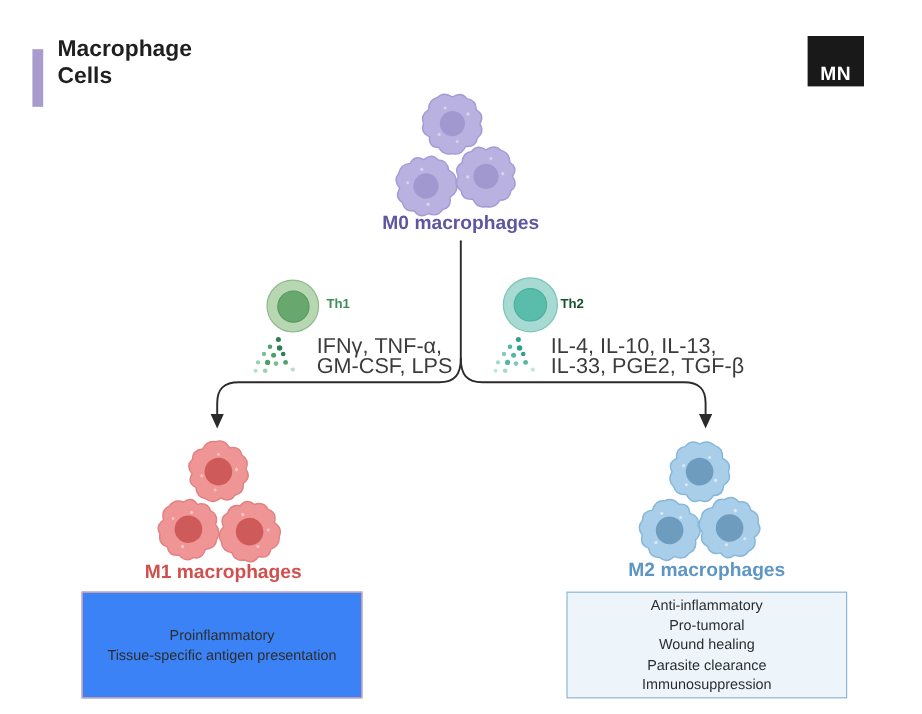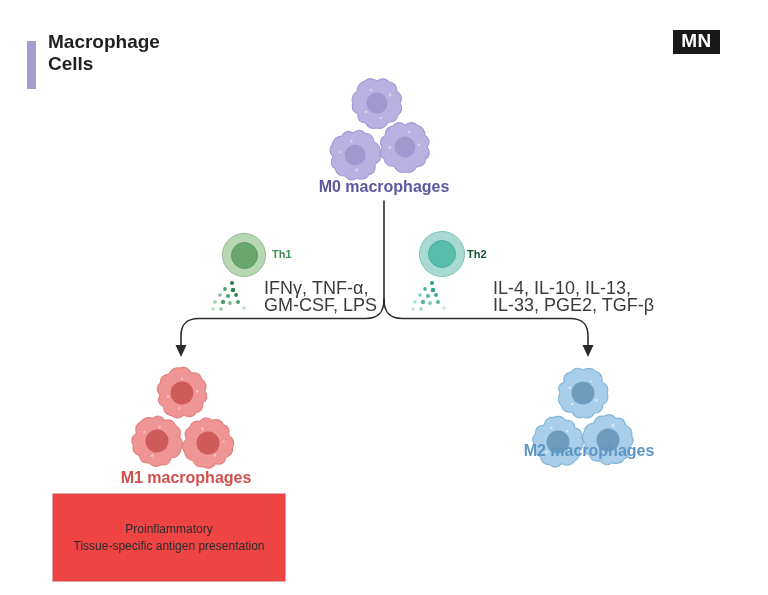--- a/index.html
+++ b/index.html
@@ -4,56 +4,56 @@
 <style>
   html,body{margin:0;padding:0;background:#ffffff;}
   .canvas{
     position:relative;width:768px;height:595px;background:#ffffff;overflow:hidden;
     font-family:"Liberation Sans", sans-serif;
   }
   
   .accent-bar{position:absolute;left:27px;top:41px;width:9px;height:48px;background:#a79ccd;}
   .title-block{position:absolute;left:48px;top:31px;font-size:19px;font-weight:700;
     line-height:21.5px;color:#1f1f1f;}
-  .logo{position:absolute;left:673px;top:30px;width:47px;height:24px;background:#191919;
-    color:#ffffff;display:flex;align-items:flex-start;justify-content:center;
-    font-weight:700;font-size:19px;letter-spacing:0.5px;}
+  .logo{position:absolute;left:673px;top:30px;width:47px;height:42px;background:#191919;
+    color:#ffffff;display:flex;align-items:flex-end;justify-content:center;
+    font-weight:700;font-size:16px;letter-spacing:0.5px;}
   
   .cluster{position:absolute;}
   .m0-cluster{left:323px;top:73px;}
   .m1-cluster{left:118px;top:363px;}
   .m2-cluster{left:518px;top:363px;}
   
   .cluster-label{position:absolute;width:200px;text-align:center;font-weight:700;font-size:16px;}
   .m0-label{left:284px;top:178px;color:#5e56a0;}
   .m1-label{left:86px;top:469px;color:#d14f4c;}
-  .m2-label{left:489px;top:442px;color:#5d96c5;}
+  .m2-label{left:489px;top:467px;color:#5d96c5;}
   
   .tcell{position:absolute;border-radius:50%;display:flex;align-items:center;justify-content:center;box-sizing:border-box;}
   .th1-cell{left:222px;top:233px;width:44px;height:44px;background:#b7d7b3;border:1.5px solid #8fb98f;}
   .th1-cell .nucleus{width:27px;height:27px;border-radius:50%;background:#68a76d;border:1.5px solid #589a5f;box-sizing:border-box;}
   .th2-cell{left:419px;top:231px;width:46px;height:46px;background:#a6dad2;border:1.5px solid #7cc5b6;}
   .th2-cell .nucleus{width:28px;height:28px;border-radius:50%;background:#5abdab;border:1.5px solid #4bb09e;box-sizing:border-box;}
   .tcell-label{position:absolute;font-weight:700;font-size:11px;}
   .th1-label{left:272px;top:248px;color:#3e8e56;}
   .th2-label{left:467px;top:248px;color:#14532d;}
   
   .cyto{position:absolute;font-size:18px;line-height:16.5px;color:#3b3b3b;}
   .th1-cyto{left:264px;top:280px;}
-  .th2-cyto{left:459px;top:280px;margin-left:34px;}
+  .th2-cyto{left:459px;top:280px;}
   .dots{position:absolute;}
   .th1-dots{left:210px;top:279px;}
   .th2-dots{left:410px;top:279px;}
   
   .connector{position:absolute;left:0;top:0;pointer-events:none;}
   
   .fn-box{position:absolute;top:493px;width:234px;height:89px;box-sizing:border-box;
     display:flex;flex-direction:column;justify-content:center;text-align:center;
     font-size:12px;line-height:16.5px;color:#2d2d2d;}
-  .m1-box{left:52px;background:#ef4444;border:1.5px solid #dfa6aa;}
+  .m1-box{left:68px;background:#3b82f6;border:1.5px solid #dfa6aa;}
   .m2-box{left:472px;background:#edf5fb;border:1.5px solid #8fb8d8;}
   .hidden-defs{position:absolute;width:0;height:0;}
 </style>
 </head>
 <body>
 
 <div class="canvas">
 
   <svg class="hidden-defs" aria-hidden="true">
     <defs>
@@ -203,14 +203,21 @@
         <circle cx="-11" cy="9" r="1.3" fill="#d8eaf6"></circle>
       <circle cx="4" cy="15" r="1.2" fill="#d8eaf6"></circle>
     </g>
   </svg>
   <div class="cluster-label m2-label">M2 macrophages</div>
 
   <div class="fn-box m1-box">
     <div>Proinflammatory</div>
     <div>Tissue-specific antigen presentation</div>
   </div>
+  <div class="fn-box m2-box">
+    <div>Anti-inflammatory</div>
+    <div>Pro-tumoral</div>
+    <div>Wound healing</div>
+    <div>Parasite clearance</div>
+    <div>Immunosuppression</div>
+  </div>
 
 </div>
 
 </body></html>

